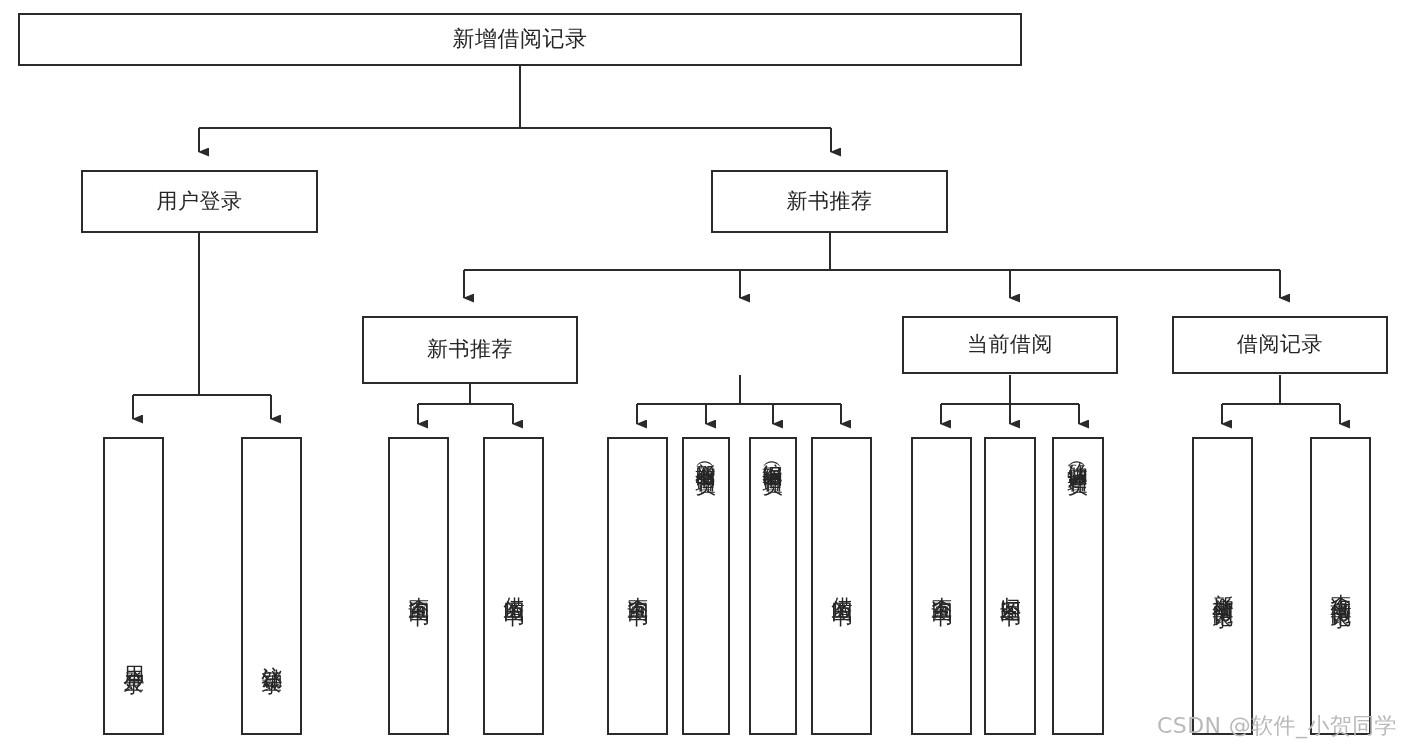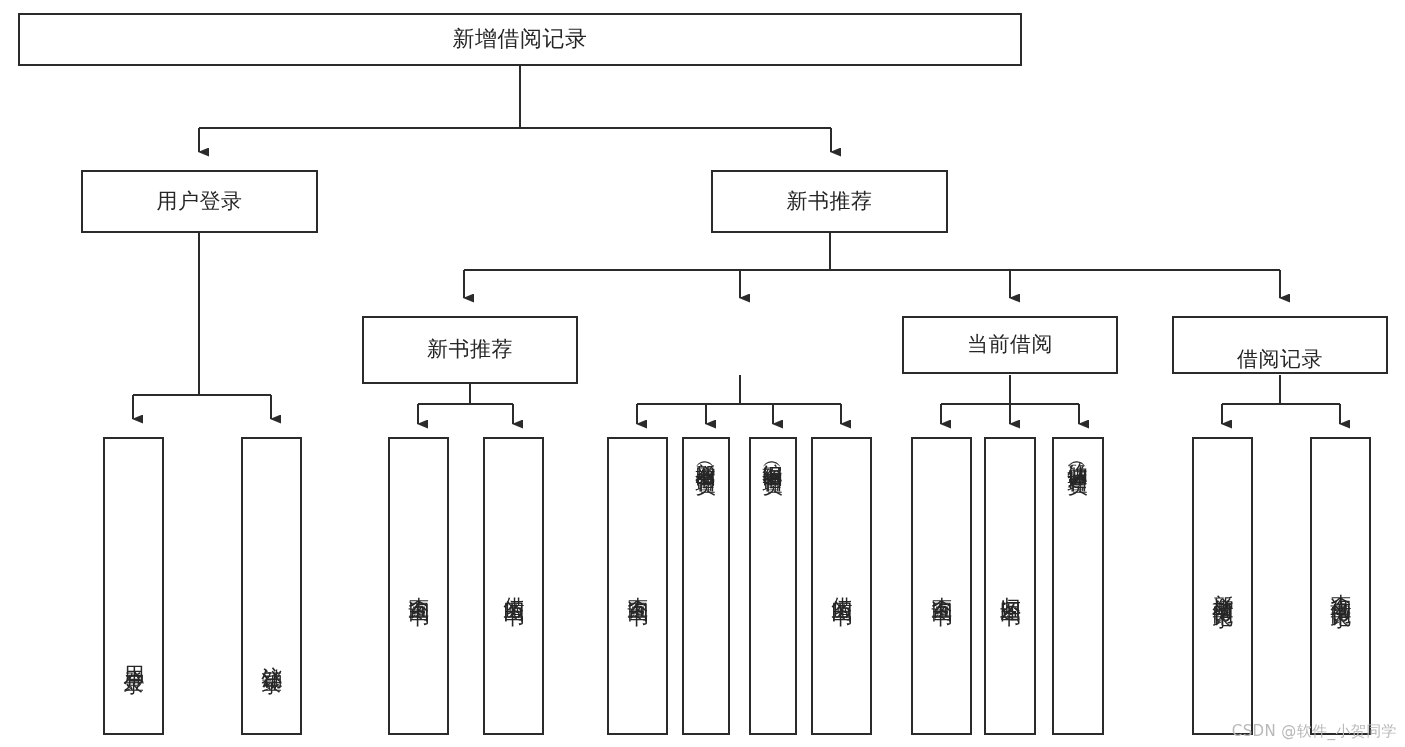--- a/index.html
+++ b/index.html
@@ -68,21 +68,21 @@
   .node.vert.bottom-anchor {
     align-items: flex-end;
   }
   .node.vert.top-anchor {
     align-items: flex-start;
   }
   .watermark {
     position: absolute;
     right: 8px;
     bottom: 6px;
-    font-size: 15px;
+    font-size: 22px;
     color: #b9b9b9;
     white-space: nowrap;
     letter-spacing: 0.4px;
   }
 </style>
 </head>
 <body>
 
 <div id="diagram-root">
 
@@ -147,21 +147,21 @@
   <div class="node horiz" style="left:711px; top:170px; width:237px; height:63px;">
     <span class="node-label">新书推荐</span>
   </div>
 
   <div class="node horiz" style="left:362px; top:316px; width:216px; height:68px;">
     <span class="node-label">新书推荐</span>
   </div>
   <div class="node horiz" style="left:902px; top:316px; width:216px; height:58px;">
     <span class="node-label">当前借阅</span>
   </div>
-  <div class="node horiz" style="left:1172px; top:316px; width:216px; height:58px;align-items:flex-end;">
+  <div class="node horiz" style="left:1172px; top:316px; width:216px; height:58px;">
     <span class="node-label">借阅记录</span>
   </div>
 
   <div class="node vert bottom-anchor" style="left:103px; top:437px; width:61px; height:298px; padding-bottom:72px;">
     <span class="node-label">用户登录</span>
   </div>
   <div class="node vert bottom-anchor" style="left:241px; top:437px; width:61px; height:298px; padding-bottom:72px;">
     <span class="node-label">注销登录</span>
   </div>
 

